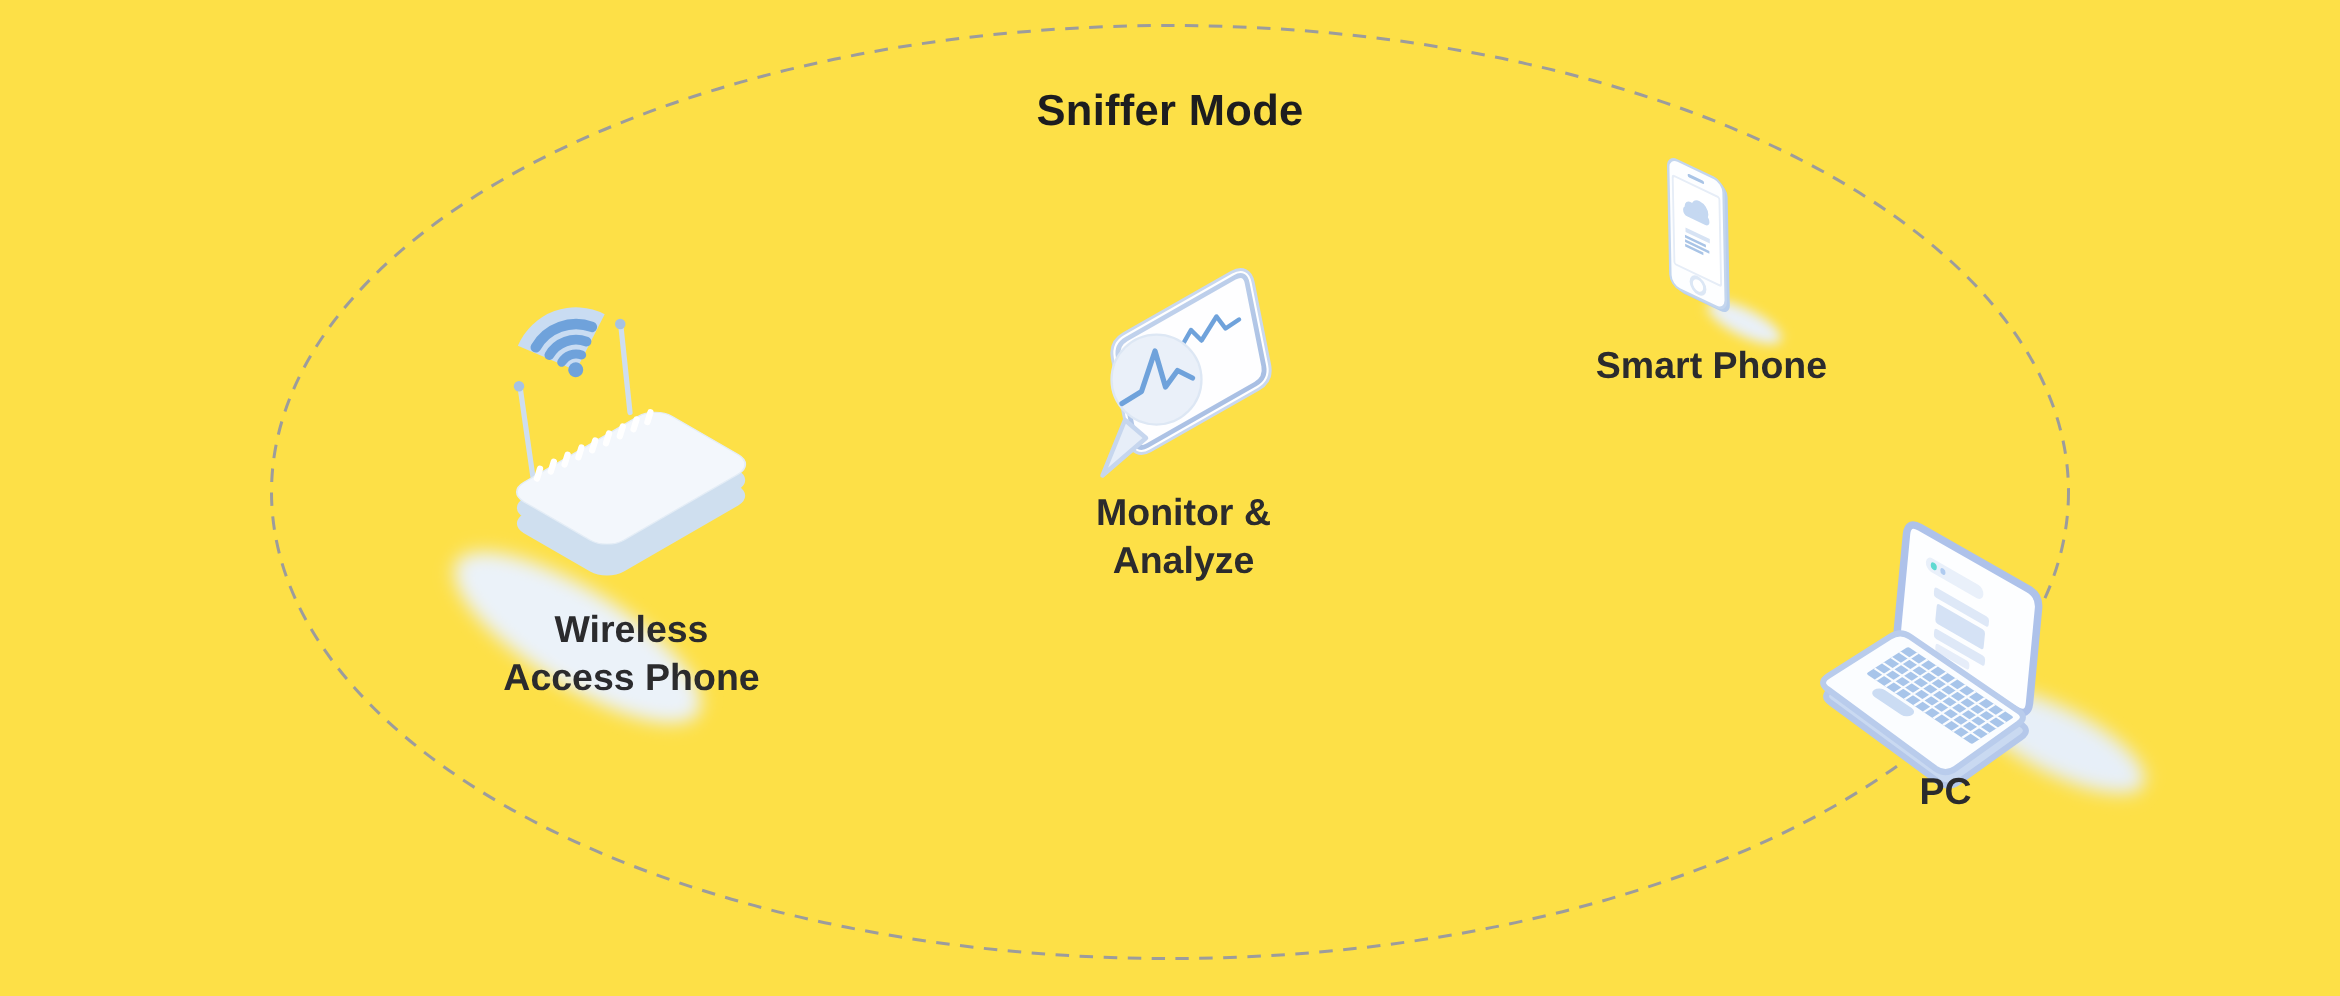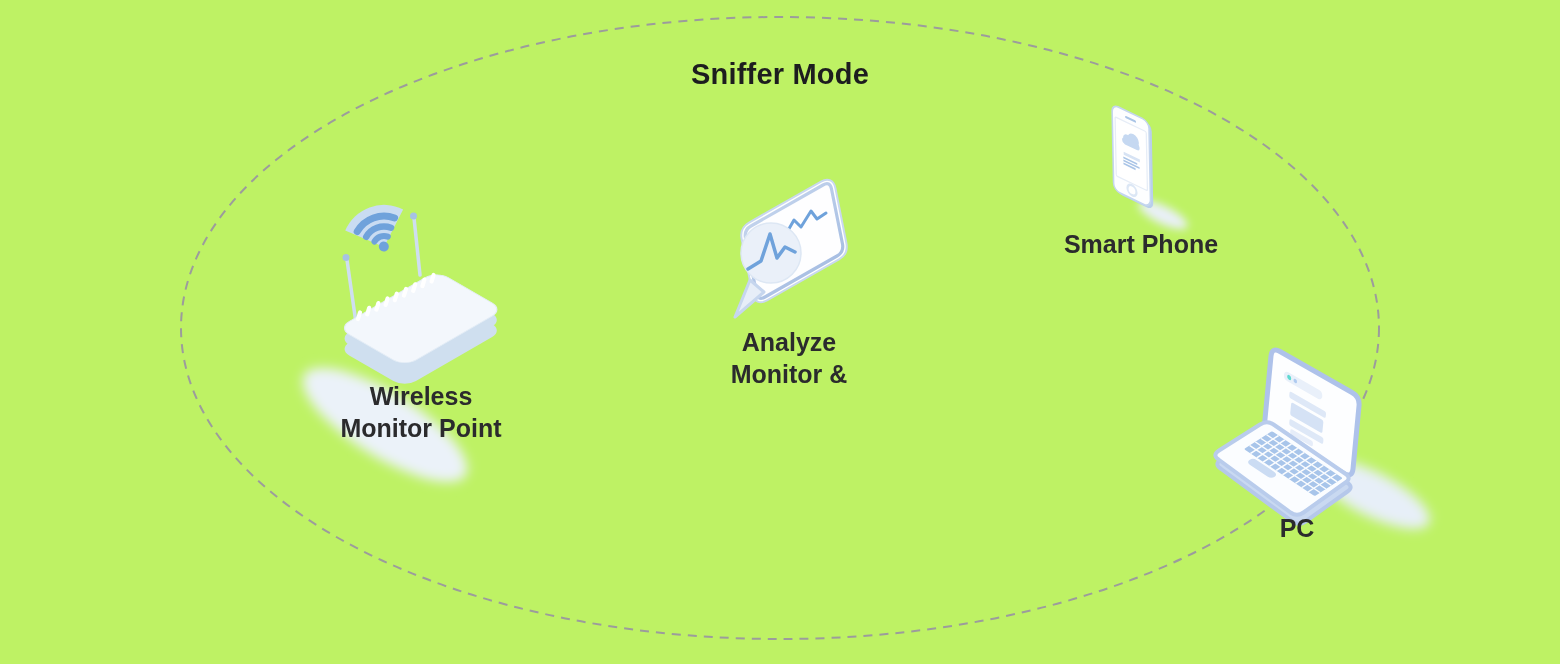--- a/index.html
+++ b/index.html
@@ -1,35 +1,35 @@
 <!DOCTYPE html>
 <html><head>
 <meta charset="utf-8">
 <style>
   html,body{margin:0;padding:0;background:#ffffff;}
   .stage{
     position:relative;
     width:1560px;height:664px;
-    background:#bef264;
+    background:#fde047;
     overflow:hidden;
     font-family:"Liberation Sans",sans-serif;
   }
   .scene{position:absolute;left:0;top:0;}
   .diagram-title{
     position:absolute;left:530px;top:58px;width:500px;
     text-align:center;
     font-size:29px;font-weight:700;color:#1d1d1f;
     letter-spacing:0.2px;
   }
   .label{
     position:absolute;text-align:center;
     font-size:25px;line-height:32px;font-weight:700;color:#2b2b2d;
   }
   .label span{display:block;}
-  .label-wap{left:311px;top:380px;width:220px;}
+  .label-wap{left:311px;top:404px;width:220px;}
   .label-monitor{left:689px;top:326px;width:200px;}
   .label-phone{left:1031px;top:228px;width:220px;}
   .label-pc{left:1247px;top:512px;width:100px;}
 </style>
 </head>
 <body>
 
 <div class="stage">
 
   <svg class="scene" width="1560" height="664" viewBox="0 0 1560 664">
@@ -131,25 +131,25 @@
         <path d="M9.7 2V38M17.3 2V38M24.9 2V38M32.6 2V38M40.2 2V38M47.8 2V38M55.4 2V38M63.1 2V38M70.7 2V38M78.3 2V38M2 9.2H86M2 16.4H86M2 23.6H86M2 30.8H86" stroke="#FAFCFE" stroke-width="1.6" fill="none"></path>
         <rect x="15" y="40.5" width="30" height="9" rx="4.5" fill="#CBDCF3"></rect>
       </g>
     </g>
   </svg>
 
   <div class="diagram-title">Sniffer Mode</div>
 
   <div class="label label-wap">
     <span>Wireless</span>
-    <span>Monitor Point</span>
+    <span>Access Phone</span>
   </div>
 
   <div class="label label-monitor">
+    <span>Monitor &amp;</span>
     <span>Analyze</span>
-    <span>Monitor &amp;</span>
   </div>
 
   <div class="label label-phone">Smart Phone</div>
 
   <div class="label label-pc">PC</div>
 
 </div>
 
 </body></html>

